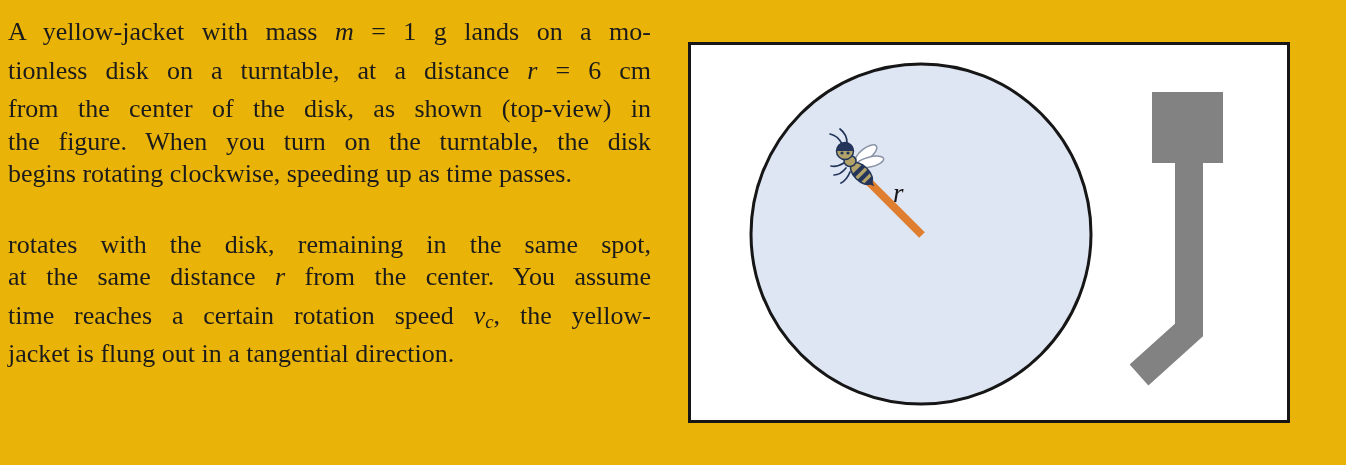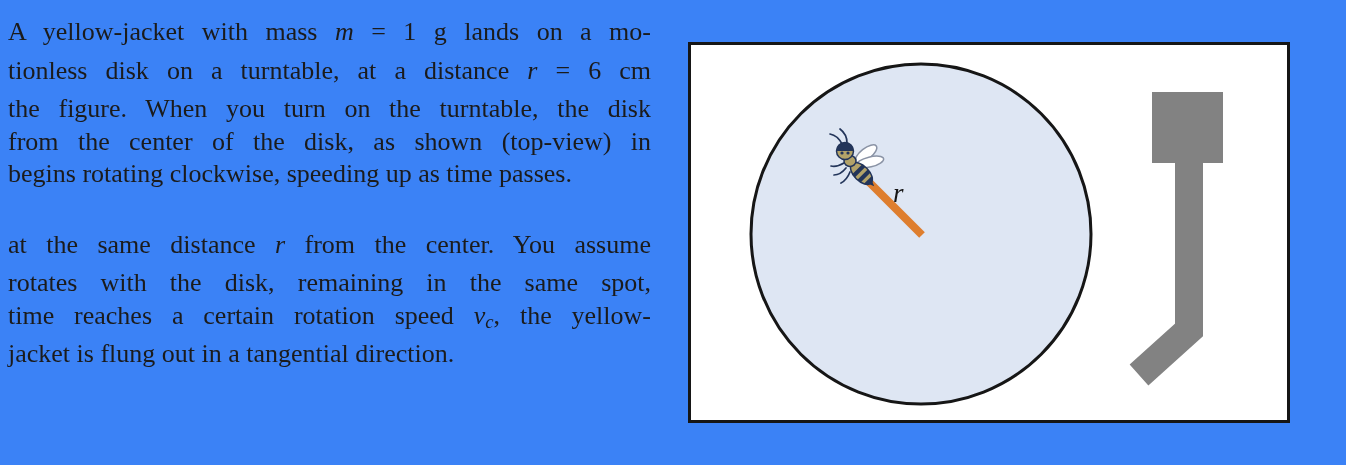--- a/index.html
+++ b/index.html
@@ -2,21 +2,21 @@
 <html><head>
 <meta charset="utf-8">
 <style>
   * { margin:0; padding:0; }
   html,body { background:#ffffff; }
   body {
     width:1346px; height:465px;
     font-family:"Liberation Serif","DejaVu Serif",serif;
     overflow:hidden;
   }
-  .page { position:relative; width:1346px; height:465px; background:#3b82f6; }
+  .page { position:relative; width:1346px; height:465px; background:#eab308; }
 
   
   .text-col {
     position:absolute; left:8px; top:16px; width:643px;
     color:#1b1b1b; font-size:26px; line-height:32.5px;
   }
   .para { margin:0; }
   .para-2 { margin-top:38px; }
   .tline { display:block; text-align:justify; text-align-last:justify; }
   .tline.last { text-align-last:auto;font-family:Liberation Serif, serif; }
@@ -35,27 +35,27 @@
 </style>
 </head>
 <body>
 
 <div class="page">
 
   <div class="text-col">
     <div class="para para-1">
       <div class="tline"><span>A yellow-jacket with mass </span><span class="mvar">m</span><span class="vsub"></span><span> = 1 g lands on a mo-</span></div>
       <div class="tline"><span>tionless disk on a turntable, at a distance </span><span class="mvar">r</span><span class="vsub"></span><span> = 6 cm</span></div>
+      <div class="tline"><span>from the center of the disk, as shown (top-view) in</span></div>
       <div class="tline"><span>the figure. When you turn on the turntable, the disk</span></div>
-      <div class="tline"><span>from the center of the disk, as shown (top-view) in</span></div>
       <div class="tline last"><span>begins rotating clockwise, speeding up as time passes.</span></div>
     </div>
     <div class="para para-2">
+      <div class="tline"><span>rotates with the disk, remaining in the same spot,</span></div>
       <div class="tline"><span>at the same distance </span><span class="mvar">r</span><span class="vsub"></span><span> from the center. You assume</span></div>
-      <div class="tline"><span>rotates with the disk, remaining in the same spot,</span></div>
       <div class="tline"><span>time reaches a certain rotation speed </span><span class="mvar">v</span><span class="vsub">c</span><span>, the yellow-</span></div>
       <div class="tline last"><span>jacket is flung out in a tangential direction.</span></div>
     </div>
   </div>
 
   <div class="figure">
     <svg width="596" height="375" viewBox="0 0 596 375" xmlns="http://www.w3.org/2000/svg">
 
       <circle class="disk-circle" cx="230" cy="189" r="170" fill="#dee6f3"></circle>
 

